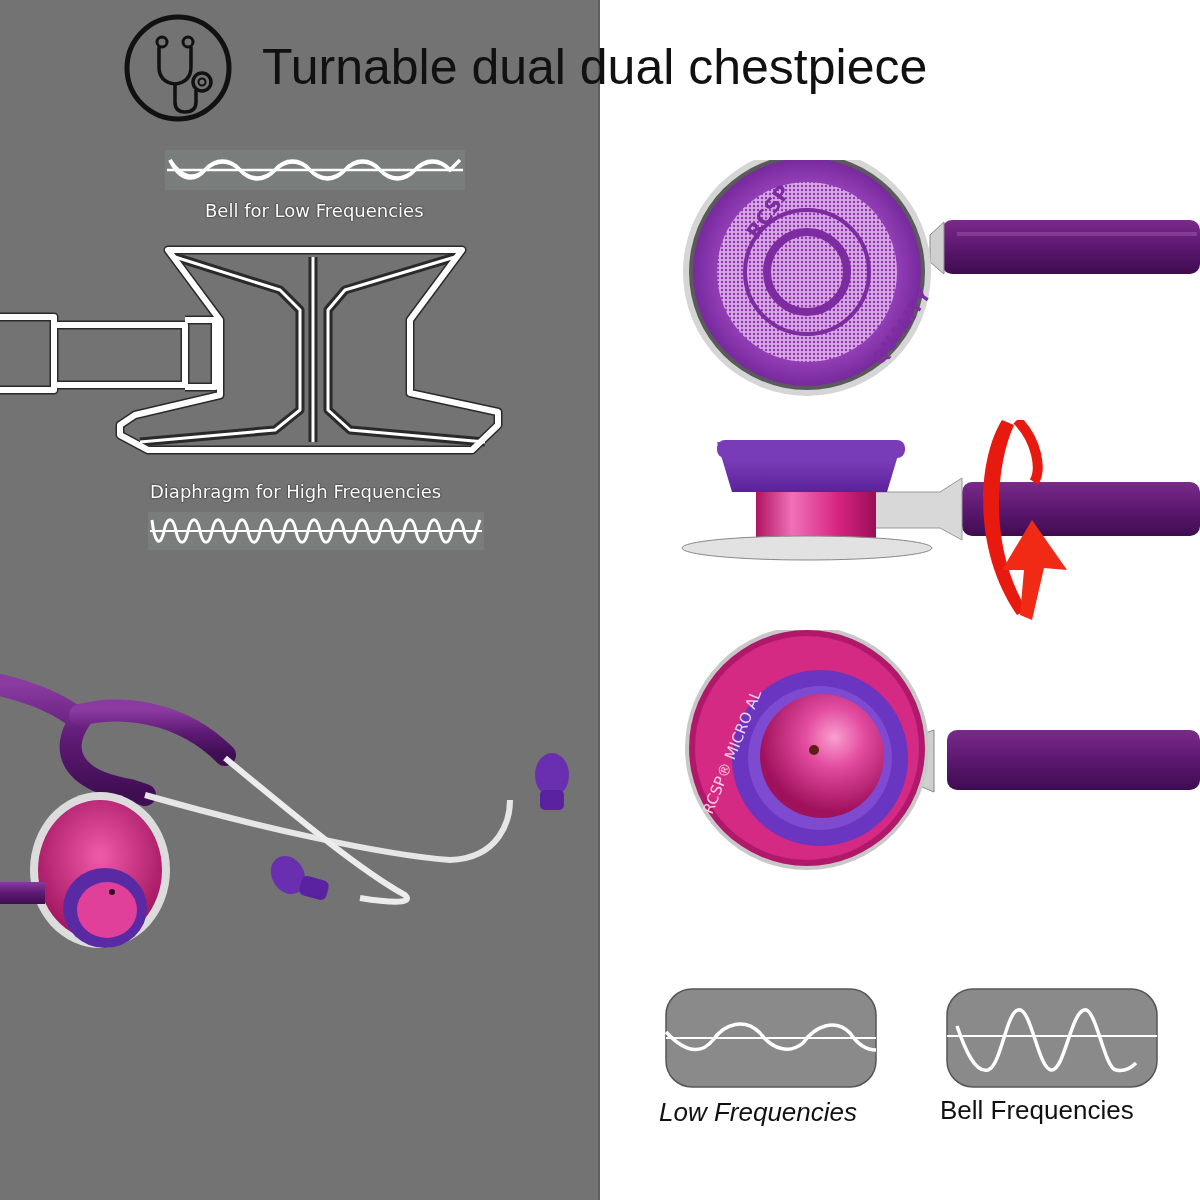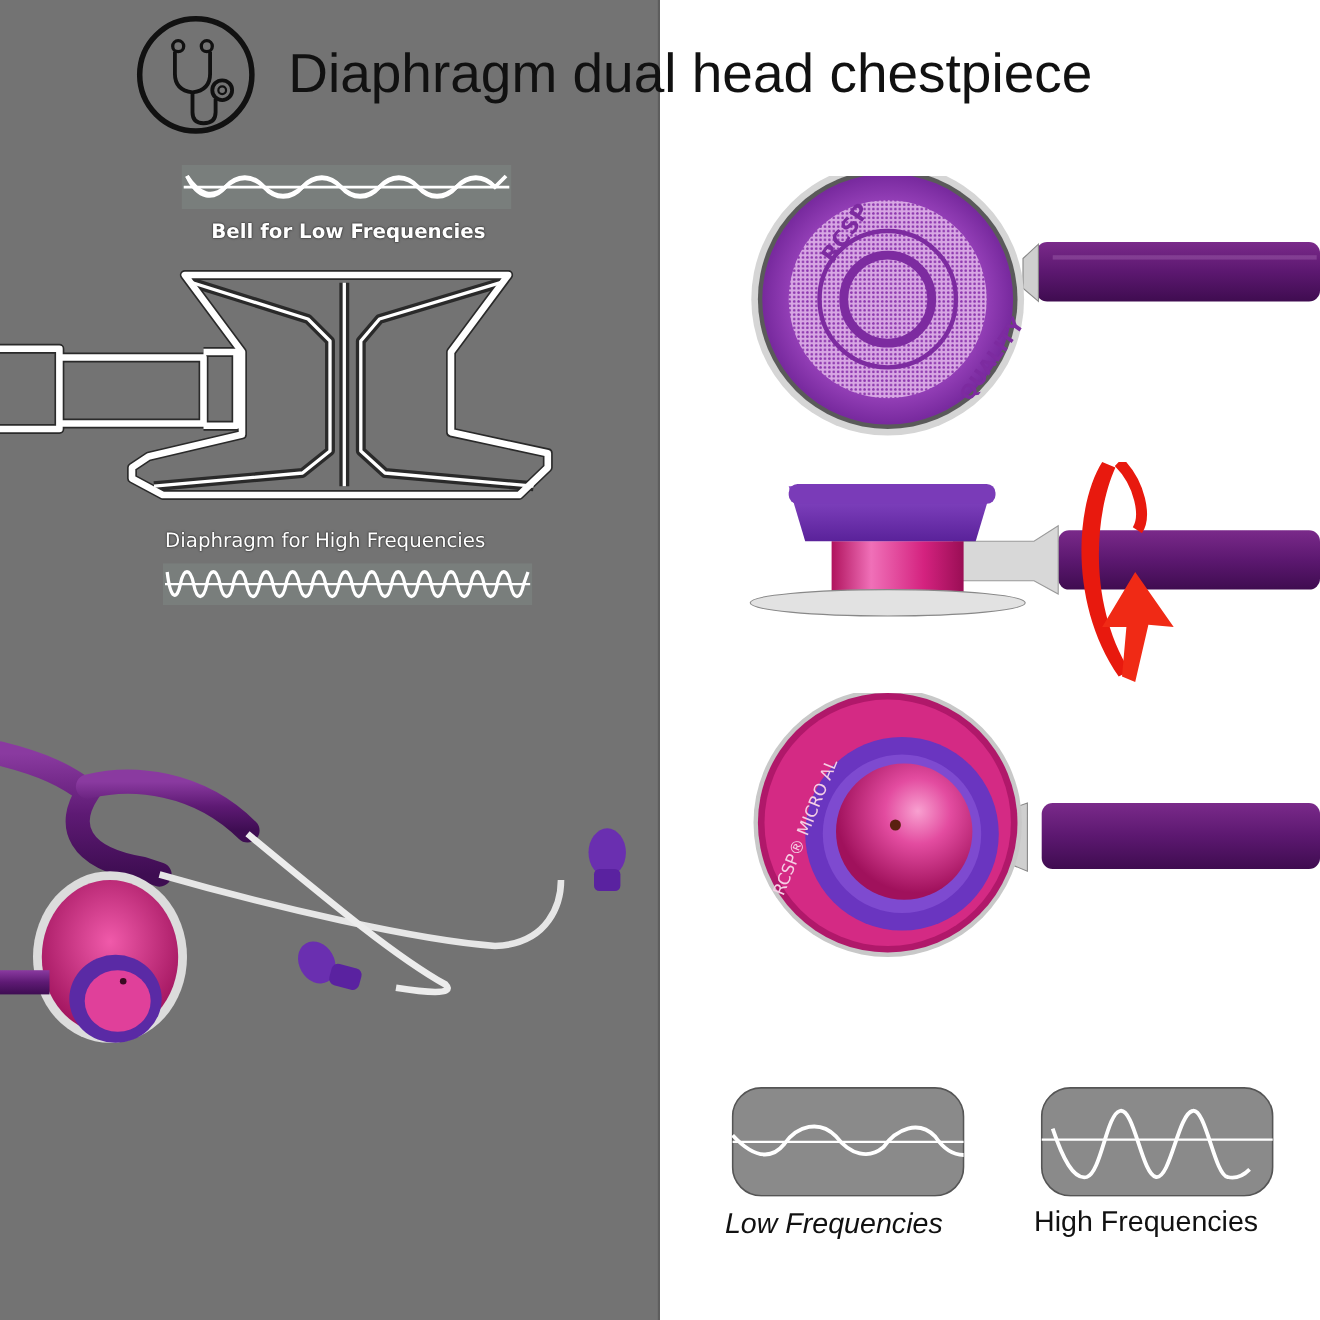--- a/index.html
+++ b/index.html
@@ -47,29 +47,29 @@
 <svg class="title-icon" viewBox="0 0 112 112">
   <circle cx="56" cy="56" r="51" fill="none" stroke="#111" stroke-width="5"></circle>
   <circle cx="40" cy="30" r="5" fill="none" stroke="#111" stroke-width="3"></circle>
   <circle cx="66" cy="30" r="5" fill="none" stroke="#111" stroke-width="3"></circle>
   <path d="M37 35 V55 Q37 70 53 72 Q69 70 69 55 V35" fill="none" stroke="#111" stroke-width="3.5"></path>
   <path d="M53 72 V90 Q53 100 63 100 Q74 100 74 90 V78" fill="none" stroke="#111" stroke-width="3.5"></path>
   <circle cx="80" cy="70" r="9" fill="none" stroke="#111" stroke-width="3.5"></circle>
   <circle cx="80" cy="70" r="3.5" fill="none" stroke="#111" stroke-width="2"></circle>
 </svg>
 
-<div class="title-text">Diaphragm dual head chestpiece</div>
+<div class="title-text">Turnable dual dual chestpiece</div>
 
 <svg class="wave-svg" style="left:165px; top:150px;" width="300" height="40" viewBox="0 0 300 40">
   <rect x="0" y="0" width="300" height="40" fill="#7d8582" opacity="0.6"></rect>
   <line x1="2" y1="20" x2="298" y2="20" stroke="#fff" stroke-width="2.5"></line>
   <path d="M5 10 Q22 36 40 20 T75 20 T110 20 T145 20 T180 20 T215 20 T250 20 T285 20" fill="none" stroke="#fff" stroke-width="3.5" transform="translate(0,0)"></path>
   <path d="M5 10 C15 32, 30 32, 40 20 C50 8, 65 8, 75 20 C85 32, 100 32, 110 20 C120 8, 135 8, 145 20 C155 32, 170 32, 180 20 C190 8, 205 8, 215 20 C225 32, 240 32, 250 20 C260 8, 275 8, 285 20 L295 10" fill="none" stroke="#fff" stroke-width="3.5"></path>
 </svg>
-<div class="label-light" style="left:192px; top:200px;font-weight:bold;">Bell for Low Frequencies</div>
+<div class="label-light" style="left:205px; top:200px;">Bell for Low Frequencies</div>
 
 <svg class="diagram-svg" width="520" height="230" viewBox="0 0 520 230">
   <g fill="none" stroke="#2a2a2a" stroke-width="9" stroke-linejoin="round">
     <path d="M0 87 H54 V160 H0"></path>
     <path d="M54 95 H185 V155 H54"></path>
     <path d="M185 90 H215 V157 H185"></path>
     <path d="M168 20 H462 L410 90 V163 L498 182 V195 L472 220 H148 L120 205 V195 L135 185 L220 165 V90 Z"></path>
     <path d="M175 27 L280 60 L300 80 V180 L275 200 L140 212"></path>
     <path d="M455 27 L345 60 L328 80 V180 L350 200 L485 212"></path>
     <line x1="313" y1="27" x2="313" y2="212"></line>
@@ -214,13 +214,13 @@
   <line x1="1" y1="50" x2="211" y2="50" stroke="#fff" stroke-width="2"></line>
   <path d="M1 44 C25 70, 40 62, 48 52 C60 35, 80 30, 95 45 C108 62, 125 66, 138 55 C150 38, 170 30, 185 45 C195 60, 205 62, 211 62" fill="none" stroke="#fff" stroke-width="3.5"></path>
 </svg>
 <div class="freq-caption" style="left:659px; top:1097px;font-style:italic;">Low Frequencies</div>
 
 <svg class="product-svg" style="left:946px; top:988px;" width="212" height="100" viewBox="0 0 212 100">
   <rect x="1" y="1" width="210" height="98" rx="26" fill="#8a8a8a" stroke="#555" stroke-width="1.5"></rect>
   <line x1="1" y1="48" x2="211" y2="48" stroke="#fff" stroke-width="2"></line>
   <path d="M1 38 C10 65, 20 85, 32 82 C45 78, 50 25, 62 22 C75 18, 82 80, 95 82 C108 84, 115 25, 128 22 C140 18, 148 80, 160 82 C168 84, 175 80, 180 75" fill="none" stroke="#fff" stroke-width="3.5" transform="translate(10,0)"></path>
 </svg>
-<div class="freq-caption" style="left:940px; top:1095px;">High Frequencies</div>
+<div class="freq-caption" style="left:940px; top:1095px;">Bell Frequencies</div>
 
 </body></html>

